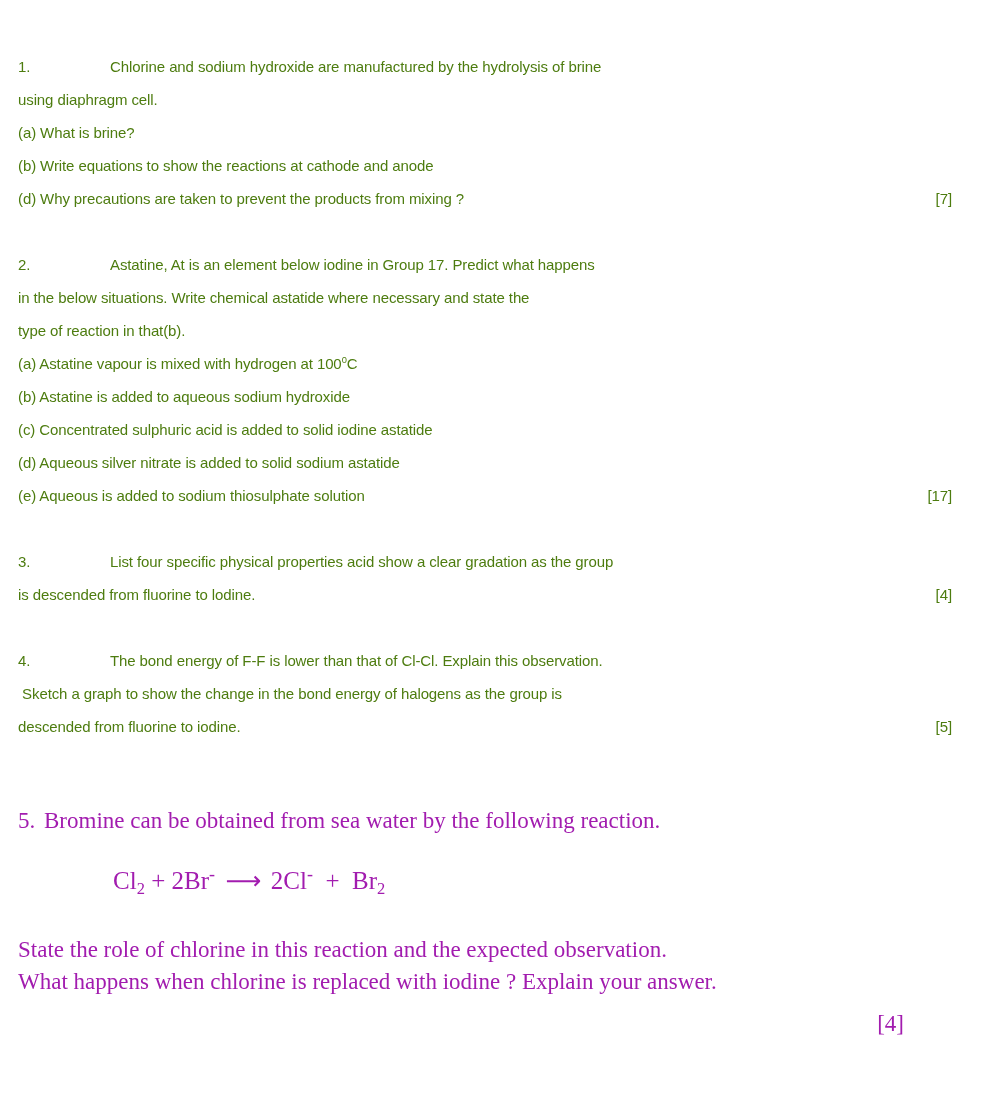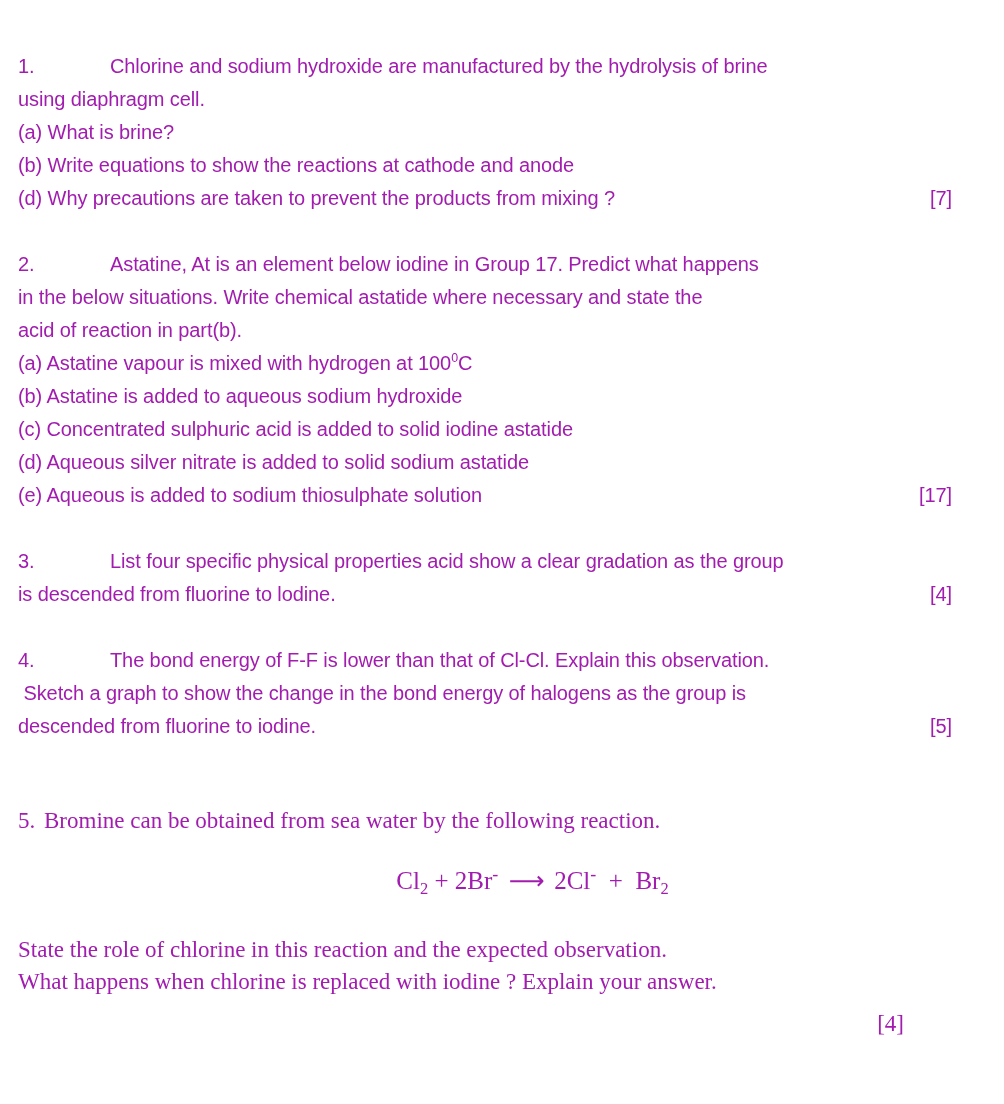--- a/index.html
+++ b/index.html
@@ -20,23 +20,23 @@
     width: 1004px;
     height: 1104px;
     background: #ffffff;
     box-sizing: border-box;
     padding: 50px 52px 0 18px;
   }
 
   
   .qblock {
     font-family: "Liberation Sans", sans-serif;
-    font-size: 20px;
+    font-size: 15px;
     line-height: 33px;
-    color: #a21caf;
+    color: #4d7c0f;
     letter-spacing: -0.1px;
   }
   .qline {
     position: relative;
     white-space: pre-wrap;
     display: block;
   }
   .qnum {
     display: inline-block;
     min-width: 92px;
@@ -70,21 +70,20 @@
   .q5num {
     display: inline-block;
     min-width: 26px;
   }
   .equation {
     font-family: "Liberation Serif", serif;
     font-size: 25px;
     line-height: 32px;
     padding-left: 95px;
     white-space: pre;
-    text-align: center;
   }
   .equation sub {
     font-size: 0.66em;
     vertical-align: baseline;
     position: relative;
     top: 5px;
   }
   .equation sup.minus {
     font-size: 0.72em;
     vertical-align: super;
@@ -113,21 +112,21 @@
     <div class="qline">(a) What is brine?</div>
     <div class="qline">(b) Write equations to show the reactions at cathode and anode</div>
     <div class="qline has-marks"><span>(d) Why precautions are taken to prevent the products from mixing ?</span><span class="marks">[7]</span></div>
   </div>
 
   <div class="spacer-lg"></div>
 
   <div class="qblock">
     <div class="qline"><span class="qnum">2.</span><span>Astatine, At is an element below iodine in Group 17. Predict what happens</span></div>
     <div class="qline">in the below situations. Write chemical astatide where necessary and state the</div>
-    <div class="qline">acid of reaction in part(b).</div>
+    <div class="qline">type of reaction in that(b).</div>
     <div class="qline"><span>(a) Astatine vapour is mixed with hydrogen at 100</span><sup class="deg">0</sup><span>C</span></div>
     <div class="qline">(b) Astatine is added to aqueous sodium hydroxide</div>
     <div class="qline">(c) Concentrated sulphuric acid is added to solid iodine astatide</div>
     <div class="qline">(d) Aqueous silver nitrate is added to solid sodium astatide</div>
     <div class="qline has-marks"><span>(e) Aqueous is added to sodium thiosulphate solution</span><span class="marks">[17]</span></div>
   </div>
 
   <div class="spacer-lg"></div>
 
   <div class="qblock">

